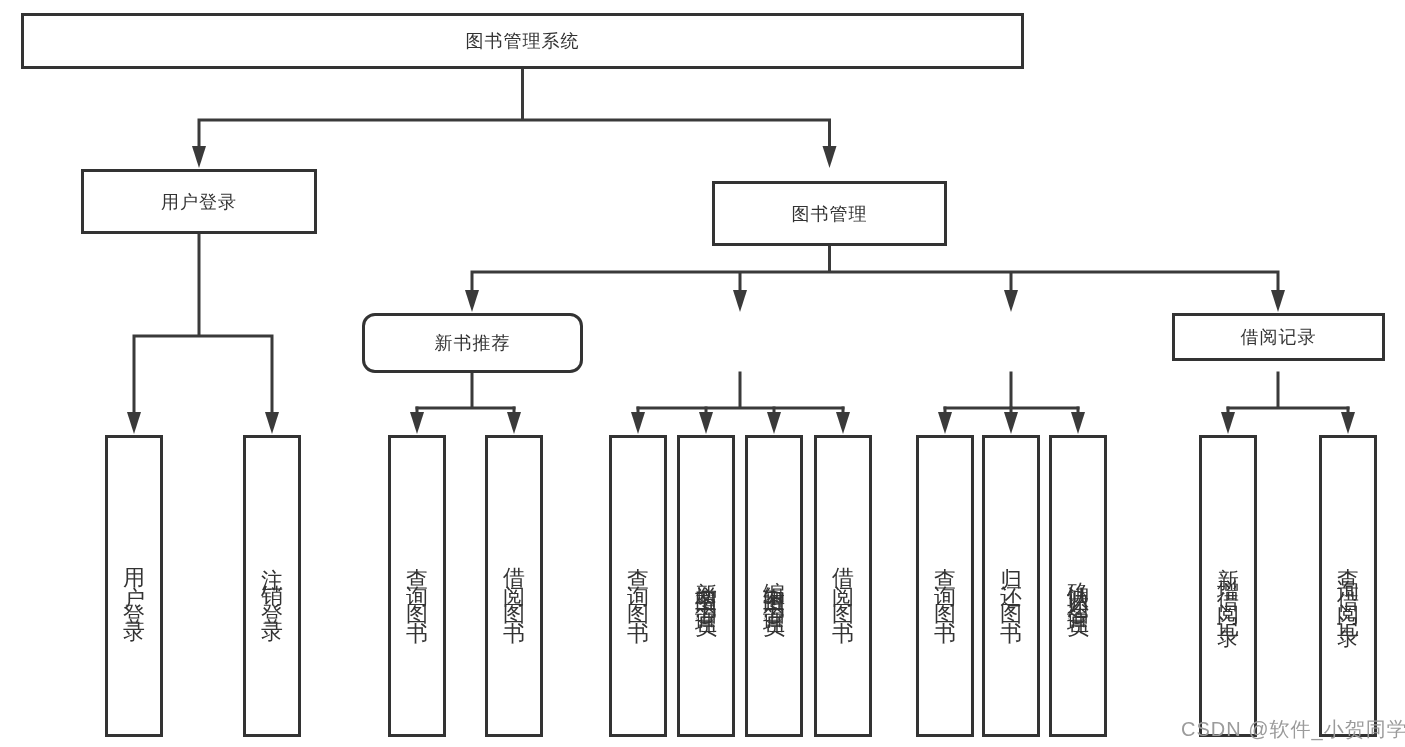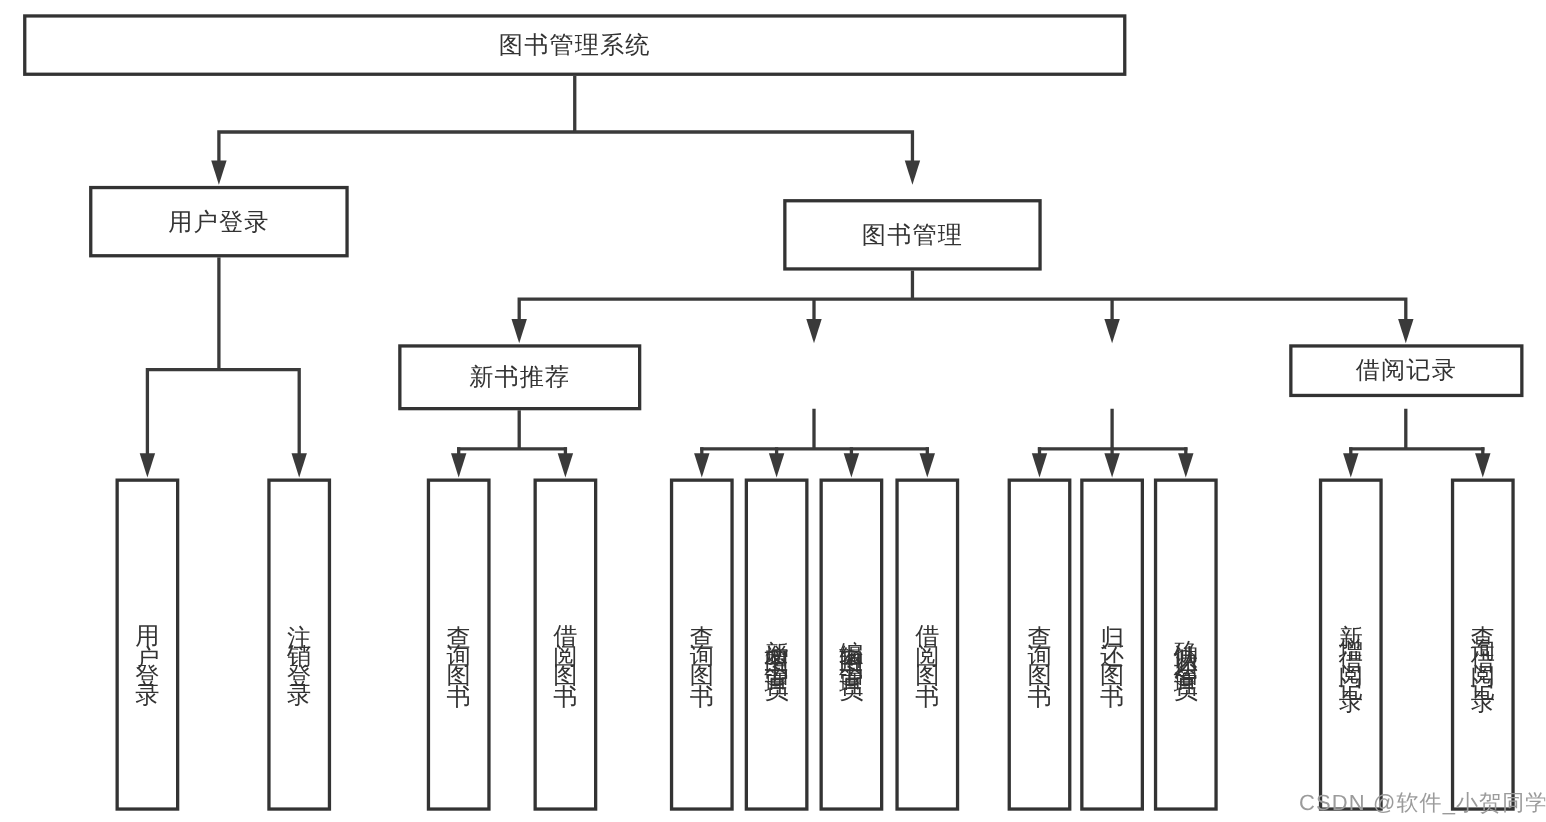--- a/index.html
+++ b/index.html
@@ -16,21 +16,21 @@
   }
   .node{
     position:absolute;
     box-sizing:border-box;
     background:#ffffff;
     border:3px solid #333333;
     color:#333333;
     display:flex;
     align-items:center;
     justify-content:center;
-    font-size:22px;
+    font-size:18px;
     letter-spacing:1px;
     white-space:nowrap;
   }
   .vnode{
     writing-mode:vertical-rl;
     text-orientation:mixed;
     border-width:3px;
     font-size:22px;
   }
   .sp4{letter-spacing:18px;}
@@ -93,21 +93,21 @@
       <polygon points="1228,434 1221,412 1235,412"></polygon>
       <polygon points="1348,434 1341,412 1355,412"></polygon>
     </g>
   </svg>
 
   <div class="node" style="left:21px;top:13px;width:1003px;height:56px;">图书管理系统</div>
 
   <div class="node" style="left:81px;top:169px;width:236px;height:65px;">用户登录</div>
   <div class="node" style="left:712px;top:169px;width:235px;height:65px;margin-top:12px;">图书管理</div>
 
-  <div class="node" style="left:362px;top:313px;width:221px;height:60px;">新书推荐</div>
+  <div class="node" style="left:362px;top:313px;width:221px;height:60px;border-radius:13px;">新书推荐</div>
   <div class="node" style="left:1172px;top:313px;width:213px;height:48px;">借阅记录</div>
 
   <div class="node vnode sp4" style="left:105px;top:435px;width:58px;height:302px;">用户登录</div>
   <div class="node vnode sp4" style="left:243px;top:435px;width:58px;height:302px;">注销登录</div>
 
   <div class="node vnode sp4" style="left:388px;top:435px;width:58px;height:302px;">查询图书</div>
   <div class="node vnode sp4" style="left:485px;top:435px;width:58px;height:302px;">借阅图书</div>
 
   <div class="node vnode sp4" style="left:609px;top:435px;width:58px;height:302px;">查询图书</div>
   <div class="node vnode sp9" style="left:677px;top:435px;width:58px;height:302px;">新增图书（管理员）</div>

